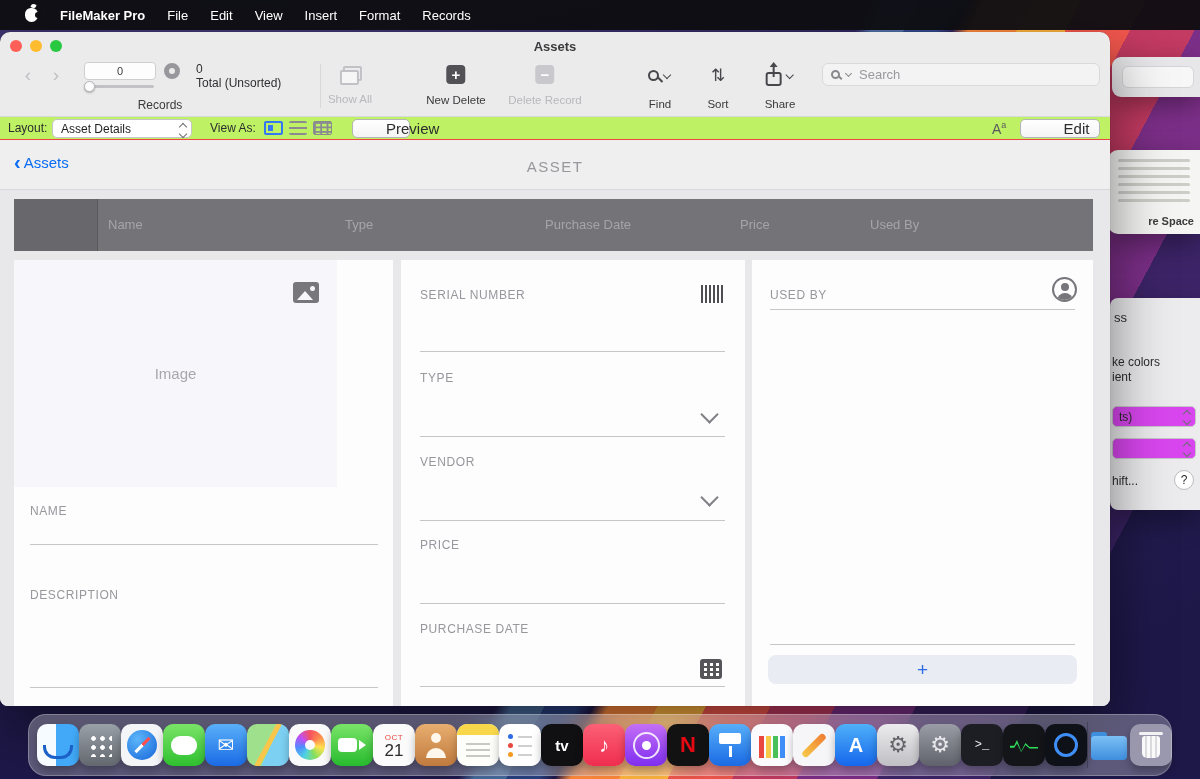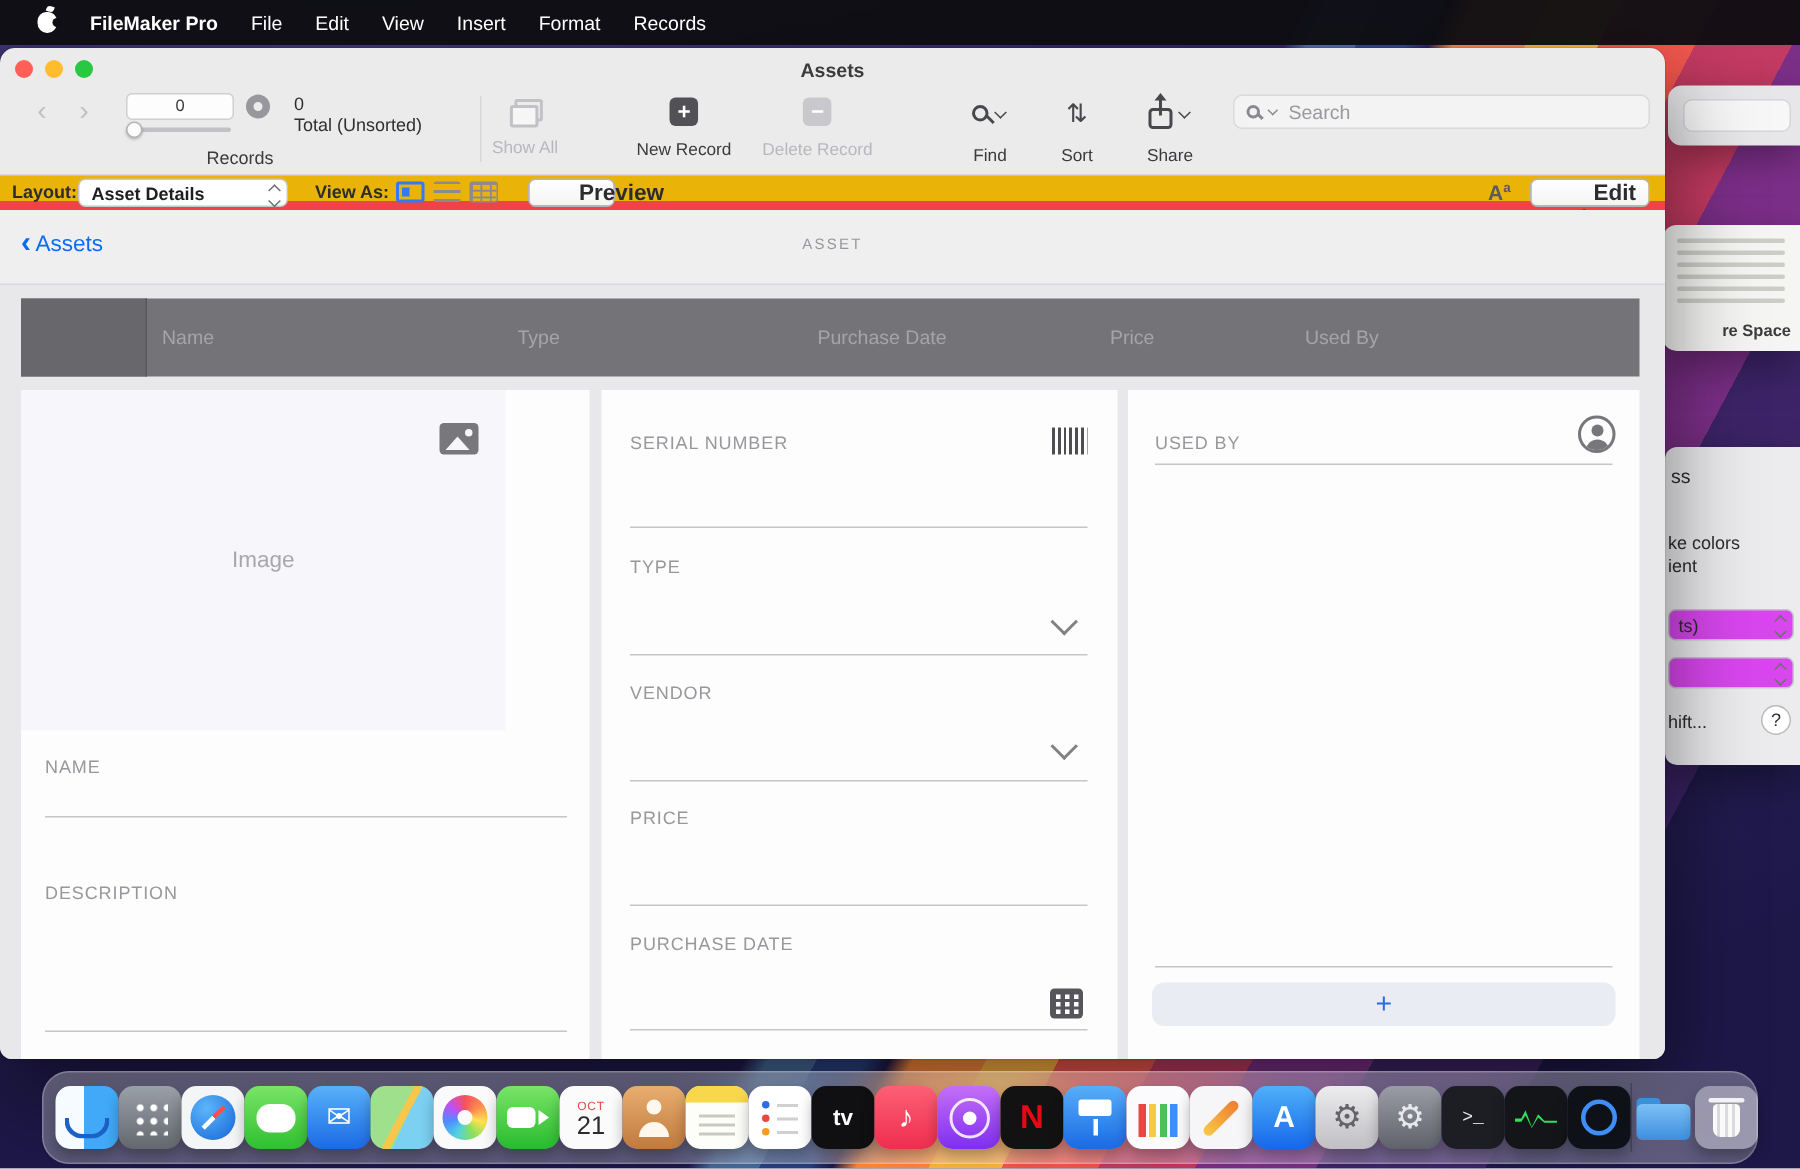--- a/index.html
+++ b/index.html
@@ -108,22 +108,22 @@
   .search-field { position:absolute; left:822px; top:3px; width:278px; height:23px; background:#f3f3f4;
     border:1px solid #d9d9db; border-radius:6px; display:flex; align-items:center; padding:0 8px; gap:5px; }
   .search-field .mag { width:9px; height:9px; border-color:#8a8a8e; }
   .search-field .mag::after { background:#8a8a8e; height:5px; right:-3px; bottom:-3px; }
   .search-field .chev-sm::after { border-color:#8a8a8e; width:4px; height:4px; }
   .search-input { flex:1; background:transparent; border:none; outline:none; font-size:13px; color:#333;
     font-family:"Liberation Sans", sans-serif; }
   .search-input::placeholder { color:#98989d; }
 
   
-  .layoutbar { position:absolute; left:0; top:84px; right:0; height:24px; background:#eab308;
-    border-top:1px solid #d8d8da; border-bottom:6px solid #ef4444; font-size:12px; color:#2c2c2e;font-weight:bold; }
+  .layoutbar { position:absolute; left:0; top:84px; right:0; height:24px; background:#bef264;
+    border-top:1px solid #d8d8da; border-bottom:1px solid #ef4444; font-size:12px; color:#2c2c2e; }
   .lb-label { position:absolute; top:4px; }
   .l-layout { left:8px; } .l-viewas { left:210px; }
   .layout-popup { position:absolute; left:52px; top:2px; width:140px; height:19px; background:#fff;
     border:1px solid #c6c6c8; border-radius:5px; }
   .layout-popup .pval { position:absolute; left:8px; top:2px; font-size:12px; color:#1e1e20; }
   .view-seg { position:absolute; left:264px; top:4px; display:flex; gap:6px; align-items:center; }
   .vi { width:19px; height:14px; border-radius:2px; position:relative; }
   .vi-form { border:2px solid #3478f6; }
   .vi-form::after { content:''; position:absolute; left:2px; top:2px; width:5px; height:6px; background:#3478f6; }
   .vi-list { background:repeating-linear-gradient(#8a8a90 0 2px, transparent 2px 6px); height:14px; width:18px; }
@@ -135,21 +135,21 @@
   .btn-preview { left:352px; width:58px; }
   .btn-editlayout { left:1020px; width:80px; }
   .fmt-glyph { position:absolute; left:992px; top:3px; color:#5a5a5f; font-size:14px; }
   .fmt-glyph sup { font-size:9px; }
 
   
   .fm-content { position:absolute; left:0; top:108px; right:0; bottom:0; background:#e8e8ea; overflow:hidden; }
   .band { position:absolute; left:0; top:0; right:0; height:50px; background:#efeff0; border-bottom:1px solid #d9d9db; }
   .back-link { position:absolute; left:14px; top:14px; display:flex; align-items:center; gap:3px; color:#0a6cf2; font-size:15px; cursor:pointer; }
   .back-chev { font-size:20px; line-height:15px; font-weight:bold; }
-  .asset-title { position:absolute; left:0; right:0; top:18px; text-align:center; font-size:10px; color:#97979c; letter-spacing:1.5px; }
+  .asset-title { position:absolute; left:0; right:0; top:18px; text-align:center; font-size:15px; color:#97979c; letter-spacing:1.5px; }
 
   .thead { position:absolute; left:14px; top:59px; width:1079px; height:52px; background:#747478; }
   .thead-corner { position:absolute; left:0; top:0; width:84px; height:52px; background:#68686c; border-right:1px solid #58585b; }
   .th { position:absolute; top:18px; font-size:13px; color:#a5a5a9; }
   .th-name { left:94px; } .th-type { left:331px; } .th-pd { left:531px; } .th-price { left:726px; } .th-usedby { left:856px; }
 
   .panel { position:absolute; top:120px; bottom:0; background:#fdfdfe; }
   .panel-left { left:14px; width:379px; }
   .panel-mid { left:401px; width:344px; }
   .panel-right { left:752px; width:341px; }
@@ -341,21 +341,21 @@
       </div>
       <div class="records-label">Records</div>
       <div class="tb-div"></div>
 
       <div class="tb-btn b-showall">
         <span class="showall-icon"></span>
         <span class="tb-label dis">Show All</span>
       </div>
       <div class="tb-btn b-new">
         <span class="sq-icon sq-new"></span>
-        <span class="tb-label">New Record</span>
+        <span class="tb-label">New Delete</span>
       </div>
       <div class="tb-btn b-del">
         <span class="sq-icon sq-del"></span>
         <span class="tb-label dis">Delete Record</span>
       </div>
       <div class="tb-btn b-find">
         <span class="tb-btn-row">
           <span class="mag"></span>
           <span class="chev-sm"></span>
         </span>

